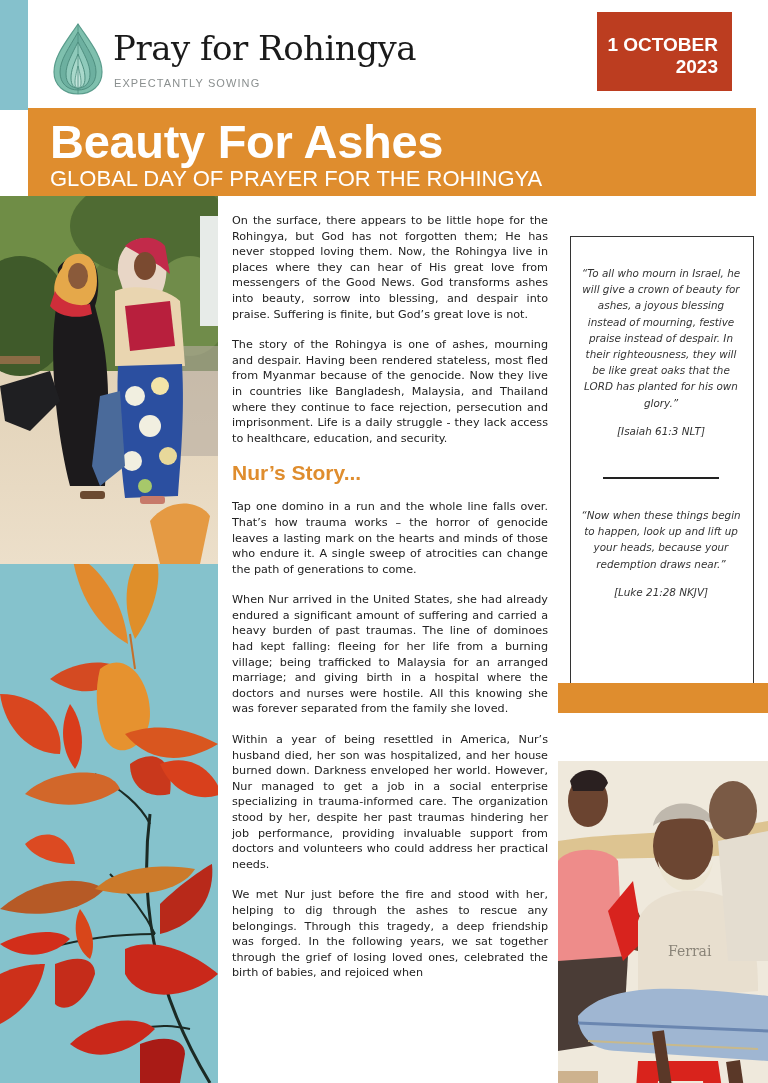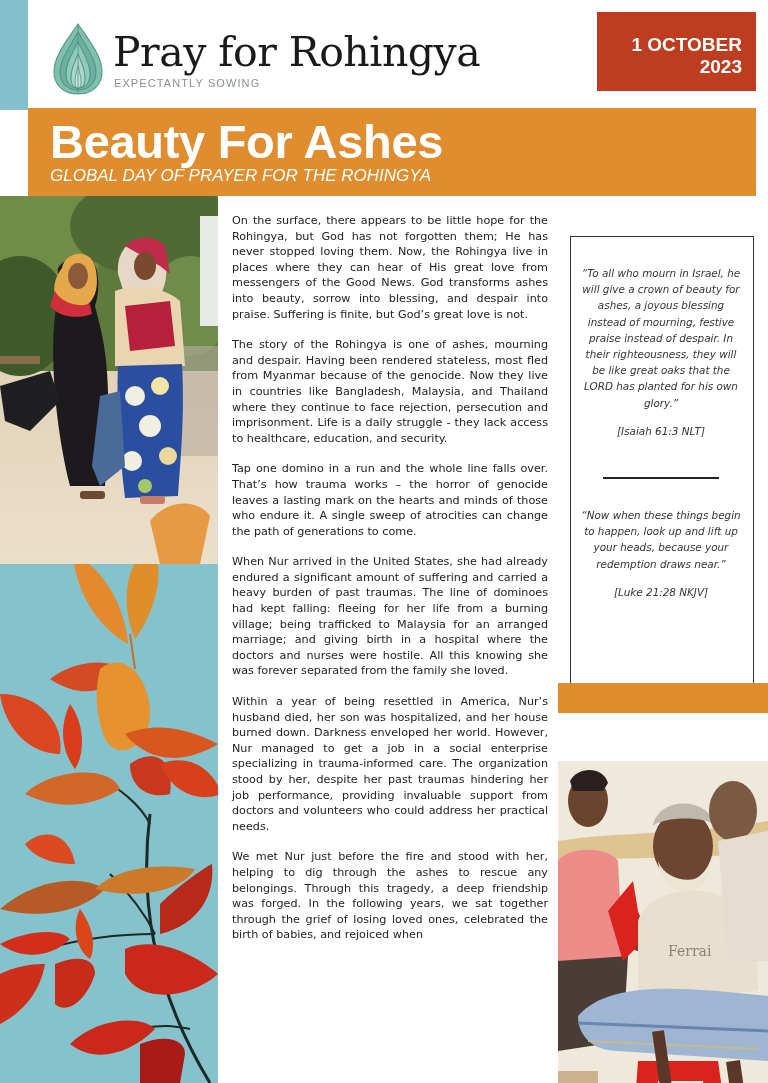--- a/index.html
+++ b/index.html
@@ -2,28 +2,28 @@
 <html><head>
 <meta charset="utf-8">
 <style>
   * { box-sizing: border-box; margin: 0; padding: 0; }
   html, body { width: 768px; height: 1083px; overflow: hidden; background: #ffffff; }
   body { position: relative; font-family: "DejaVu Sans", sans-serif; color: #1e1e1e; }
 
   .teal-strip { position: absolute; left: 0; top: 0; width: 28px; height: 110px; background: #85c1cc; }
 
   .logo { position: absolute; left: 52px; top: 22px; width: 52px; height: 74px; }
-  .brand-name { position: absolute; left: 113px; top: 28px; font-family: "DejaVu Serif", serif; font-size: 41px; color: #1a1a1a; letter-spacing: -0.5px; white-space: nowrap; }
+  .brand-name { position: absolute; left: 113px; top: 28px; font-family: "DejaVu Serif", serif; font-size: 34px; color: #1a1a1a; letter-spacing: -0.5px; white-space: nowrap; }
   .brand-tag { position: absolute; left: 114px; top: 77px; font-family: "Liberation Sans", sans-serif; font-size: 11px; color: #8a8f8f; letter-spacing: 1.1px; white-space: nowrap; }
 
-  .date-box { position: absolute; left: 597px; top: 12px; width: 159px; height: 79px; background: #bc3d20; color: #fff; text-align: right; padding: 22px 14px 0 0; font-family: "Liberation Sans", sans-serif; font-weight: bold; font-size: 19px; line-height: 22px; }
+  .date-box { position: absolute; left: 597px; top: 12px; width: 135px; height: 79px; background: #bc3d20; color: #fff; text-align: right; padding: 22px 14px 0 0; font-family: "Liberation Sans", sans-serif; font-weight: bold; font-size: 19px; line-height: 22px; }
 
   .banner { position: absolute; left: 28px; top: 108px; width: 728px; height: 88px; background: #df8d2e; }
   .banner-title { position: absolute; left: 22px; top: 6px; font-family: "Liberation Sans", sans-serif; font-weight: bold; font-size: 47px; color: #fff; white-space: nowrap; letter-spacing: -0.3px; }
-  .banner-sub { position: absolute; left: 22px; top: 58px; font-family: "Liberation Sans", sans-serif; font-size: 17px; color: #fff; white-space: nowrap; font-style: italic; }
+  .banner-sub { position: absolute; left: 22px; top: 58px; font-family: "Liberation Sans", sans-serif; font-size: 22px; color: #fff; white-space: nowrap; }
 
   .photo-women { position: absolute; left: 0; top: 196px; width: 218px; height: 368px; overflow: hidden; background: #d7c4a6; }
   .leaves-panel { position: absolute; left: 0; top: 564px; width: 218px; height: 519px; background: #85c2cc; overflow: hidden; }
 
   .article { position: absolute; left: 232px; top: 213px; width: 316px; font-family: "DejaVu Sans", sans-serif; font-size: 11.2px; line-height: 15.6px; color: #222; text-align: justify; }
   .article p { margin-bottom: 15px; }
   .article h2 { font-family: "Liberation Sans", sans-serif; font-weight: bold; font-size: 21px; color: #df8d2e; margin: 8px 0 14px 0; line-height: 24px; }
 
   .quote-box { position: absolute; left: 570px; top: 236px; width: 184px; height: 474px; border: 1.5px solid #333; padding: 28px 10px 0 8px; text-align: center; font-style: italic; font-family: "DejaVu Sans", sans-serif; font-size: 10.4px; line-height: 16.2px; color: #333; }
   .quote-box .ref { margin-top: 12px; }
@@ -129,20 +129,21 @@
     <path d="M55 400 C80 390 95 395 95 410 C85 440 65 450 55 440 Z" fill="#c52c1a"></path>
     <path d="M125 385 C160 370 200 395 218 410 C190 435 140 440 125 410 Z" fill="#c9281a"></path>
     <path d="M70 480 C95 455 140 450 155 465 C130 490 95 500 70 480 Z" fill="#c9281a"></path>
     <path d="M140 480 C165 470 185 475 185 490 L180 519 L140 519 Z" fill="#a91b16"></path>
   </svg>
 </div>
 
 <div class="article">
   <p>On the surface, there appears to be little hope for the Rohingya, but God has not forgotten them; He has never stopped loving them. Now, the Rohingya live in places where they can hear of His great love from messengers of the Good News. God transforms ashes into beauty, sorrow into blessing, and despair into praise. Suffering is finite, but God’s great love is not.</p>
   <p>The story of the Rohingya is one of ashes, mourning and despair. Having been rendered stateless, most fled from Myanmar because of the genocide. Now they live in countries like Bangladesh, Malaysia, and Thailand where they continue to face rejection, persecution and imprisonment.  Life is a daily struggle - they lack access to healthcare, education, and security.</p>
+  <h2>Nur’s Story...</h2>
   <p>Tap one domino in a run and the whole line falls over. That’s how trauma works – the horror of genocide leaves a lasting mark on the hearts and minds of those who endure it. A single sweep of atrocities can change the path of generations to come.</p>
   <p>When Nur arrived in the United States, she had already endured a significant amount of suffering and carried a heavy burden of past traumas. The line of dominoes had kept falling: fleeing for her life from a burning village; being trafficked to Malaysia for an arranged marriage; and giving birth in a hospital where the doctors and nurses were hostile.  All this knowing she was forever separated from the family she loved.</p>
   <p>Within a year of being resettled in America, Nur’s husband died, her son was hospitalized, and her house burned down. Darkness enveloped her world. However, Nur managed to get a job in a social enterprise specializing in trauma-informed care. The organization stood by her, despite her past traumas hindering her job performance, providing invaluable support from doctors and volunteers who could address her practical needs.</p>
   <p>We met Nur just before the fire and stood with her, helping to dig through the ashes to rescue any belongings. Through this tragedy, a deep friendship was forged. In the following years, we sat together through the grief of losing loved ones, celebrated the birth of babies, and rejoiced when</p>
 </div>
 
 <div class="quote-box">
   <div>“To all who mourn in Israel, he will give a crown of beauty for ashes, a joyous blessing instead of mourning, festive praise instead of despair. In their righteousness, they will be like great oaks that the LORD has planted for his own glory.”</div>
   <div class="ref">[Isaiah 61:3 NLT]</div>
   <div class="quote-rule"></div>

